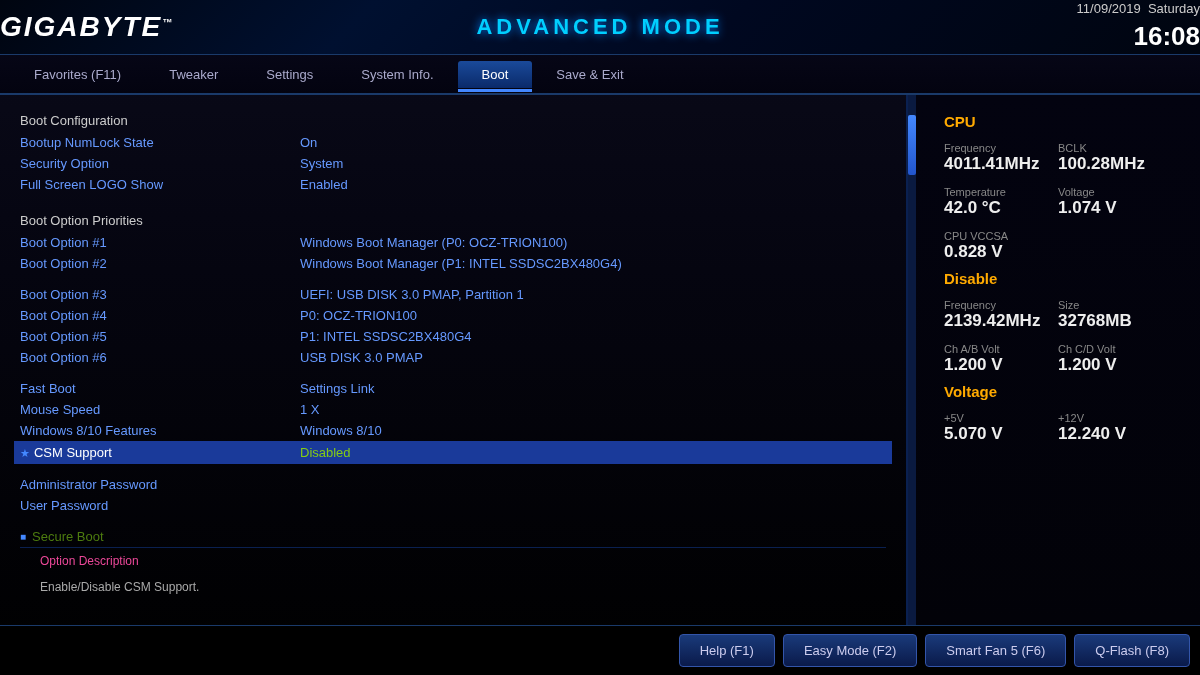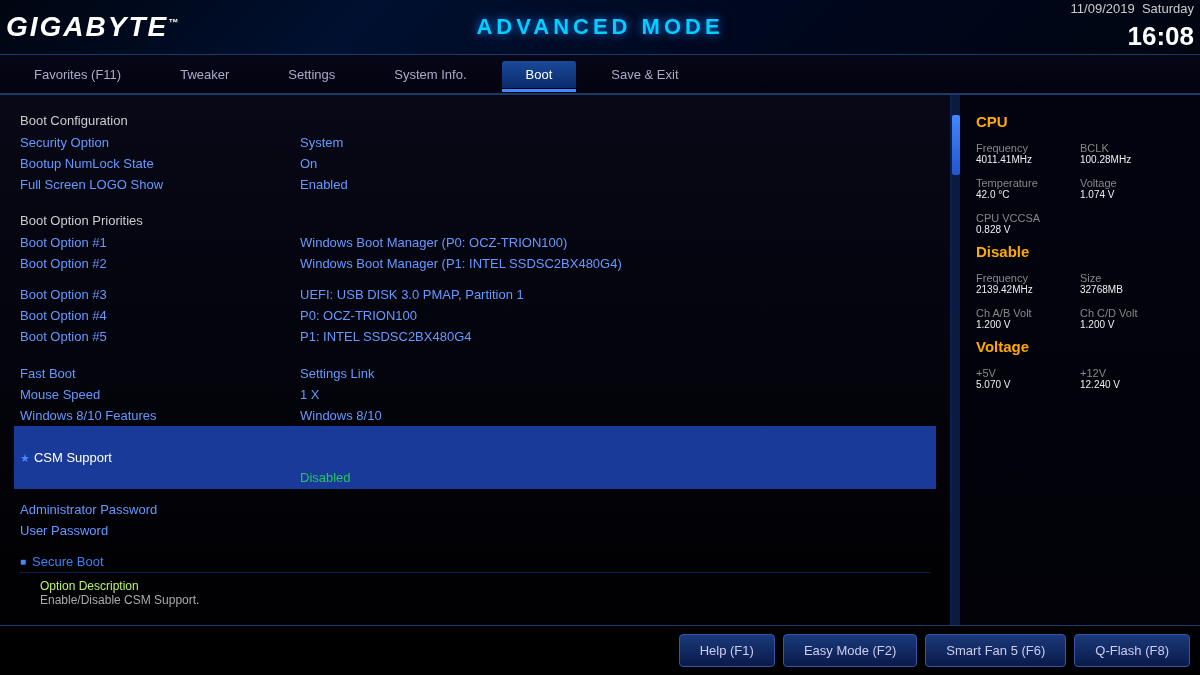--- a/index.html
+++ b/index.html
@@ -22,21 +22,21 @@
 
     
     .top-banner {
       position: relative;
       z-index: 2;
       background: linear-gradient(135deg, #000510 0%, #001030 30%, #000820 60%, #000510 100%);
       height: 55px;
       display: flex;
       align-items: center;
       justify-content: space-between;
-      padding: 0 6px;
+      padding: 0 0;
       border-bottom: 1px solid #1a3a6a;
     }
 
     .logo {
       color: #fff;
       font-size: 28px;
       font-weight: 900;
       letter-spacing: 2px;
       font-style: italic;
     }
@@ -71,21 +71,20 @@
     
     .nav-tabs {
       position: relative;
       z-index: 2;
       display: flex;
       align-items: center;
       background: linear-gradient(180deg, #060616 0%, #030310 100%);
       height: 40px;
       padding: 0 10px;
       border-bottom: 2px solid #1a3a6a;
-      gap: 11px;
     }
 
     .nav-tab {
       color: #aac;
       font-size: 13px;
       padding: 6px 24px;
       cursor: pointer;
       position: relative;
       white-space: nowrap;
     }
@@ -143,22 +142,21 @@
 
     .setting-row.highlighted {
       background: #1a3a9a;
       padding: 4px 6px;
       margin: 0 -6px;
     }
     .setting-row.highlighted .label {
       color: #fff;
     }
     .setting-row.highlighted .value {
-      color: #22c55e;
-      margin-top: 40px;
+      color: #84cc16;
     }
 
     .star-indicator {
       color: #4488ff;
       margin-right: 4px;
       font-size: 11px;
     }
 
     .spacer { height: 10px; }
 
@@ -175,42 +173,42 @@
       align-items: center;
       padding: 3px 0;
       font-size: 13px;
     }
     .secure-boot-row .sb-icon {
       color: #4488ff;
       font-size: 10px;
       margin-right: 6px;
     }
     .secure-boot-row .sb-label {
-      color: #3b82f6;
+      color: #4d7c0f;
     }
 
     
     .option-desc-area {
       padding: 6px 20px;
       border-top: 1px solid #0a2050;
     }
     .option-desc-title {
-      color: #bef264;
+      color: #ec4899;
       font-size: 12px;
-      margin-bottom: 0;
+      margin-bottom: 12px;
     }
     .option-desc-text {
       color: #aaa;
       font-size: 12px;
     }
 
     
     .right-panel {
-      width: 240px;
-      padding: 10px 16px;
+      width: 284px;
+      padding: 10px 28px;
       background: linear-gradient(180deg, #030310 0%, #020208 100%);
     }
 
     .hw-section-title {
       color: #ffaa00;
       font-size: 15px;
       font-weight: bold;
       margin: 8px 0 6px 0;
     }
     .hw-section-title.memory { color: #ffaa00; }
@@ -224,21 +222,22 @@
     }
     .hw-item {
       flex: 1;
     }
     .hw-label {
       color: #888;
       font-size: 11px;
     }
     .hw-value {
       color: #eee;
-      font-size: 10px;
+      font-size: 17px;
+      font-weight: bold;
     }
 
     
     .scrollbar {
       width: 8px;
       background: #0a1a40;
       position: relative;
     }
     .scrollbar-thumb {
       width: 8px;
@@ -302,28 +301,28 @@
   <div class="nav-tab">Save &amp; Exit</div>
 </div>
 
 <div class="main-content">
 
   <div class="left-panel">
 
     <div class="section-title">Boot Configuration</div>
 
     <div class="setting-row">
+      <span class="label">Bootup NumLock State</span>
+      <span class="value">On</span>
+    </div>
+    <div class="setting-row">
       <span class="label">Security Option</span>
       <span class="value">System</span>
     </div>
     <div class="setting-row">
-      <span class="label">Bootup NumLock State</span>
-      <span class="value">On</span>
-    </div>
-    <div class="setting-row">
       <span class="label">Full Screen LOGO Show</span>
       <span class="value">Enabled</span>
     </div>
 
     <div class="spacer"></div>
 
     <div class="section-title">Boot Option Priorities</div>
 
     <div class="setting-row">
       <span class="label">Boot Option #1</span>
@@ -342,20 +341,22 @@
     </div>
     <div class="setting-row">
       <span class="label">Boot Option #4</span>
       <span class="value">P0: OCZ-TRION100</span>
     </div>
     <div class="setting-row">
       <span class="label">Boot Option #5</span>
       <span class="value">P1: INTEL SSDSC2BX480G4</span>
     </div>
     <div class="setting-row">
+      <span class="label">Boot Option #6</span>
+      <span class="value"> USB DISK 3.0 PMAP</span>
     </div>
 
     <div class="spacer"></div>
 
     <div class="setting-row">
       <span class="label">Fast Boot</span>
       <span class="value">Settings Link</span>
     </div>
     <div class="setting-row">
       <span class="label">Mouse Speed</span>

